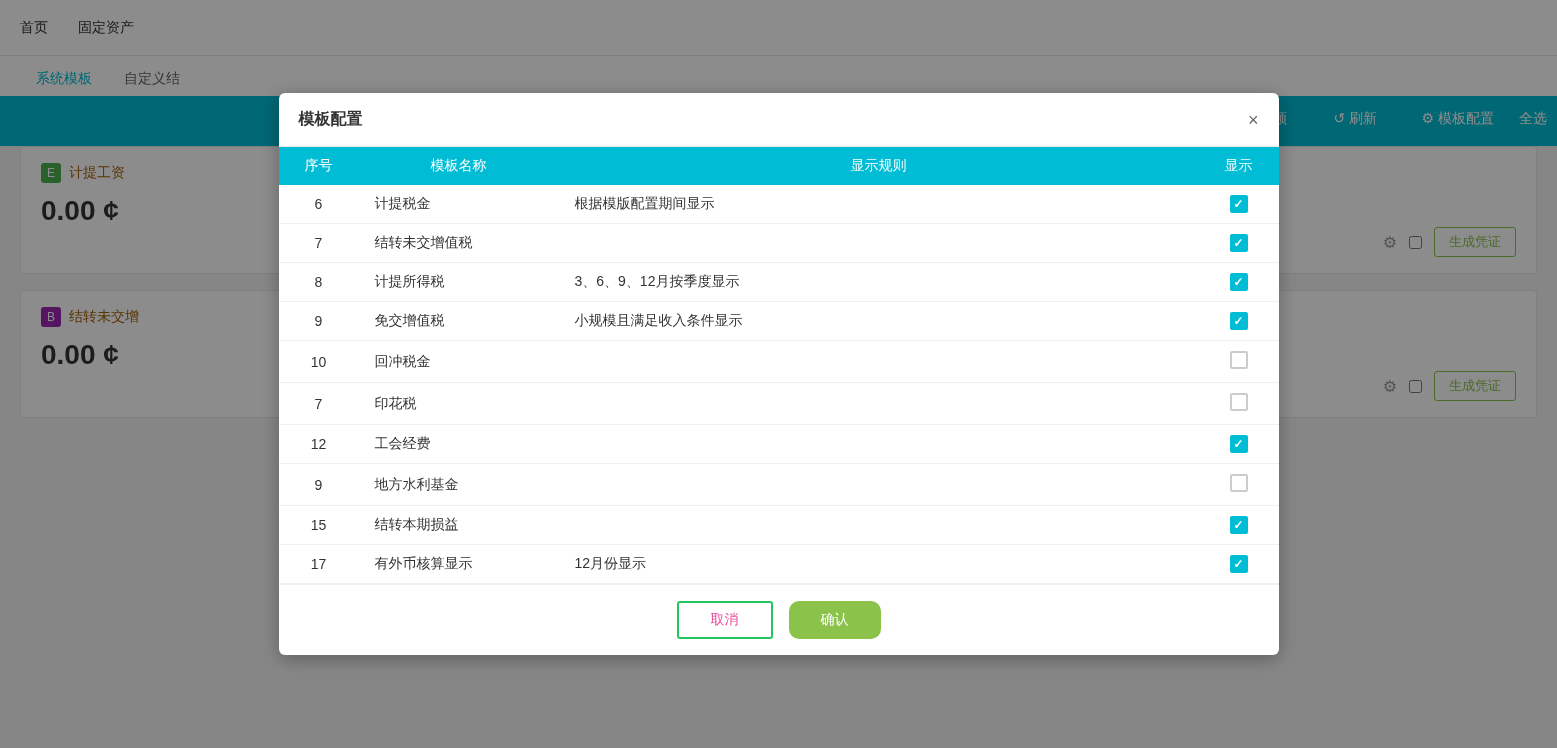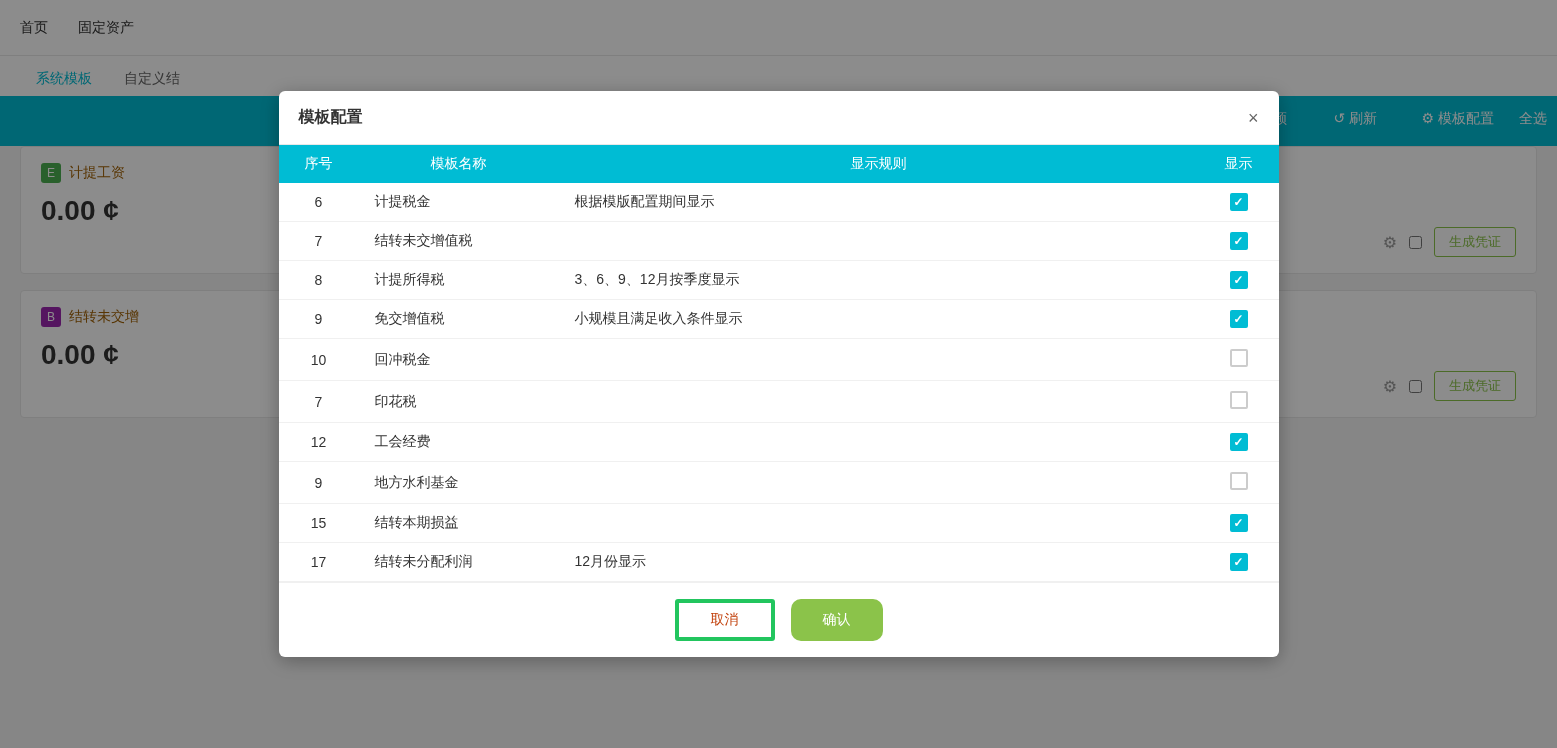--- a/index.html
+++ b/index.html
@@ -299,24 +299,24 @@
     
     .modal-footer {
       display: flex;
       justify-content: center;
       gap: 16px;
       padding: 16px 20px;
       border-top: 1px solid #f0f0f0;
     }
     .btn-cancel {
       padding: 8px 32px;
-      border: 4px solid #22c55e;
+      border: 2px solid #22c55e;
       border-radius: 3px;
       background: #fff;
-      color: #c2410c;
+      color: #ec4899;
       font-size: 14px;
       cursor: pointer;
     }
     .btn-confirm {
       padding: 8px 32px;
       border: none;
       border-radius: 10px;
       background: #8bc34a;
       color: #fff;
       font-size: 14px;
@@ -451,21 +451,21 @@
             <td style="text-align: center;"><div class="custom-checkbox" style="margin: 0px auto;"></div></td>
           </tr>
           <tr>
             <td>15</td>
             <td>结转本期损益</td>
             <td></td>
             <td style="text-align: center;"><div class="custom-checkbox checked" style="margin: 0px auto;"></div></td>
           </tr>
           <tr>
             <td>17</td>
-            <td>结转未分配利润</td>
+            <td>有外币核算显示</td>
             <td>12月份显示</td>
             <td style="text-align: center;"><div class="custom-checkbox checked" style="margin: 0px auto;"></div></td>
           </tr>
         </tbody>
     </table>
   </div>
 
   <div class="modal-footer">
     <button class="btn-cancel">取消</button>
     <button class="btn-confirm">确认</button>

